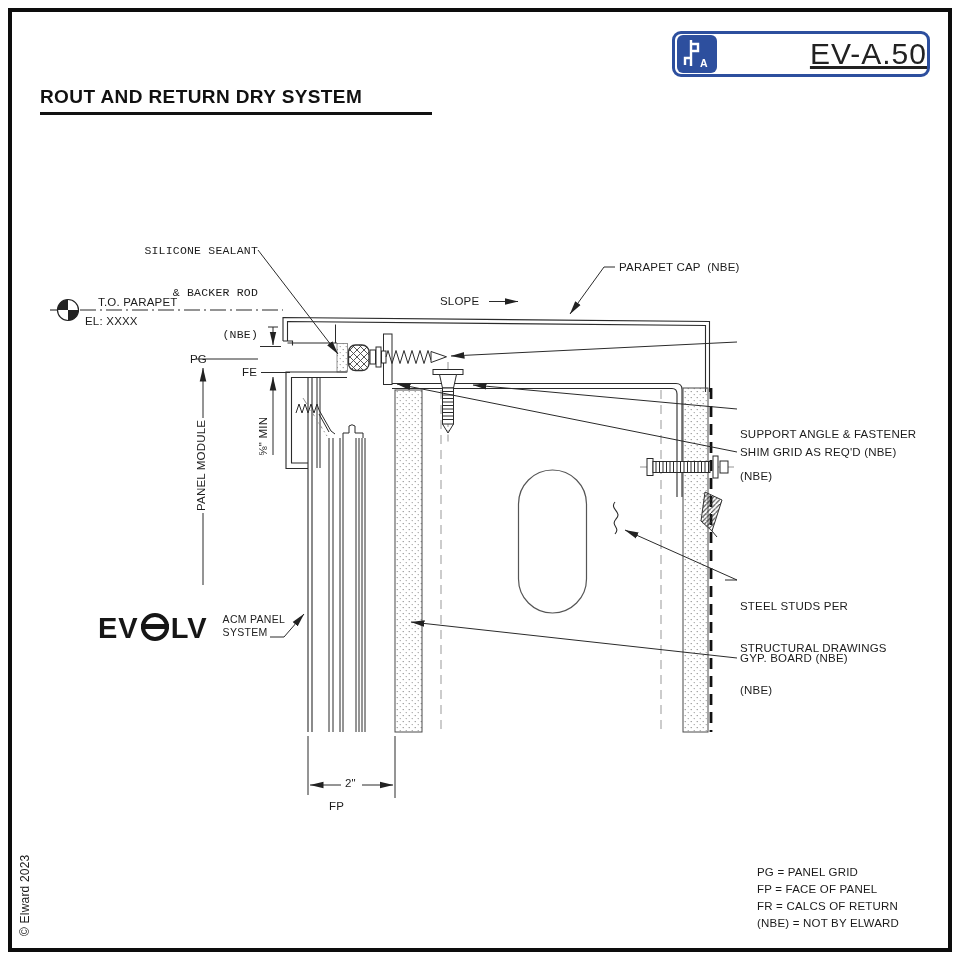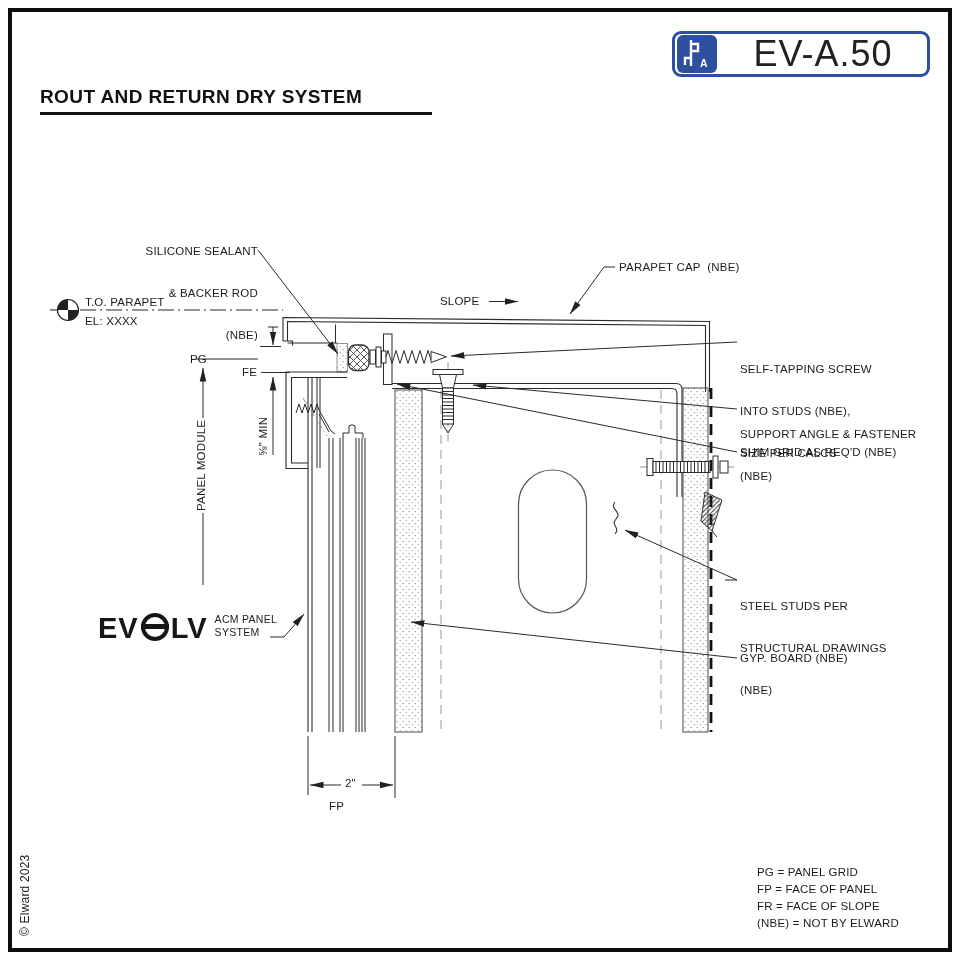--- a/index.html
+++ b/index.html
@@ -6,27 +6,27 @@
   #stage{position:relative;width:960px;height:960px;background:#ffffff;overflow:hidden;
          font-family:"Liberation Sans","DejaVu Sans",sans-serif;color:#1b1b1b;}
   .frame{position:absolute;inset:8px;border:4px solid #0d0d0d;}
   .abs{position:absolute;}
   .txt{font-size:11.5px;line-height:14px;letter-spacing:.2px;white-space:pre;color:#1c1c1c;}
   .rt{transform:rotate(-90deg);transform-origin:0 0;}
   .title{font-size:19px;font-weight:bold;letter-spacing:.4px;color:#111;}
   .rule{background:#111;}
   .badge{display:flex;align-items:center;border:3px solid #2d4f9e;border-radius:9px;background:#fff;box-sizing:border-box;}
   .badge-icon{width:40px;height:38px;margin:2px;border-radius:6px;background:#2d4f9e;flex:0 0 auto;}
-  .badge-code{flex:1;text-align:center;font-size:36px;color:#222;letter-spacing:1px;}
+  .badge-code{flex:1;text-align:right;font-size:30px;color:#222;letter-spacing:1px;text-decoration:underline;}
   .legend div{font-size:11.5px;line-height:17px;letter-spacing:.2px;}
   .logo{display:flex;align-items:flex-start;}
   .logo-word{font-size:29px;font-weight:800;letter-spacing:1px;color:#161616;line-height:30px;}
   .logo-o{position:relative;width:20px;height:20px;border:4px solid #161616;border-radius:50%;margin:0 2px;}
   .logo-o::after{content:"";position:absolute;left:-4px;right:-4px;top:7px;height:4.5px;background:#161616;}
-  .logo-tag{margin-left:7px;font-size:10.5px;line-height:12.5px;letter-spacing:.3px;color:#222;}
+  .logo-tag{margin-left:15px;font-size:10.5px;line-height:12.5px;letter-spacing:.3px;color:#222;}
   .wbg{background:#fff;padding:0 2px;}
   svg{position:absolute;left:0;top:0;}
   .ln{stroke:#2b2b2b;fill:none;stroke-width:1.1;}
   .ln2{stroke:#2b2b2b;fill:none;stroke-width:1;}
   .ldr{stroke:#2b2b2b;fill:none;stroke-width:1;}
   .cdash{stroke:#888;fill:none;stroke-width:.9;stroke-dasharray:7 3 1.5 3;}
   .hdash{stroke:#999;fill:none;stroke-width:1;stroke-dasharray:9 6;}
   .bdash{stroke:#111;fill:none;stroke-width:2.8;stroke-dasharray:11 7;}
 </style>
 </head>
@@ -178,35 +178,30 @@
   <div class="abs badge" style="left:672px;top:31px;width:258px;height:46px;">
     <div class="badge-icon">
       <svg width="40" height="38" viewBox="0 0 40 38">
         <path d="M16,6 V32 M16,10 H23 V17 H16 M16,24 H10 V31" stroke="#fff" stroke-width="2.4" fill="none"></path>
         <text x="25" y="33" font-size="10.5" font-weight="bold" fill="#fff" font-family="Liberation Sans, sans-serif">A</text>
       </svg>
     </div>
     <div class="badge-code">EV-A.50</div>
   </div>
 
-  <div class="abs txt" style="left:85px;top:295px;text-align:center;">T.O. PARAPET</div>
+  <div class="abs txt" style="left:98px;top:295px;text-align:center;">T.O. PARAPET</div>
   <div class="abs txt" style="left:85px;top:314px;">EL: XXXX</div>
 
-  <div class="abs txt" style="left:130px;top:216px;width:128px;text-align:right;">
+  <div class="abs txt" style="left:130px;top:216px;width:128px;text-align:right;font-family:Liberation Mono, monospace;">
     <div>SILICONE SEALANT</div>
     <div>&amp; BACKER ROD</div>
     <div>(NBE)</div>
   </div>
   <div class="abs txt" style="left:440px;top:294px;">SLOPE</div>
   <div class="abs txt" style="left:619px;top:260px;">PARAPET CAP  (NBE)</div>
-  <div class="abs txt" style="left:740px;top:334px;">
-    <div>SELF-TAPPING SCREW</div>
-    <div>INTO STUDS (NBE),</div>
-    <div>SIZE PER CALCS</div>
-  </div>
   <div class="abs txt" style="left:740px;top:399px;">
     <div>SUPPORT ANGLE &amp; FASTENER</div>
     <div>(NBE)</div>
   </div>
   <div class="abs txt" style="left:740px;top:445px;">SHIM GRID AS REQ'D (NBE)</div>
   <div class="abs txt" style="left:740px;top:571px;">
     <div>STEEL STUDS PER</div>
     <div>STRUCTURAL DRAWINGS</div>
     <div>(NBE)</div>
   </div>
@@ -226,16 +221,16 @@
     <span class="logo-tag">
       <div>ACM PANEL</div>
       <div>SYSTEM</div>
     </span>
   </div>
 
   <div class="abs txt rt" style="left:18px;top:936px;font-size:12px;">© Elward 2023</div>
   <div class="abs legend" style="left:757px;top:864px;">
     <div>PG = PANEL GRID</div>
     <div>FP = FACE OF PANEL</div>
-    <div>FR = FACE OF SLOPE</div>
+    <div>FR = CALCS OF RETURN</div>
     <div>(NBE) = NOT BY ELWARD</div>
   </div>
 </div>
 
 </body></html>

